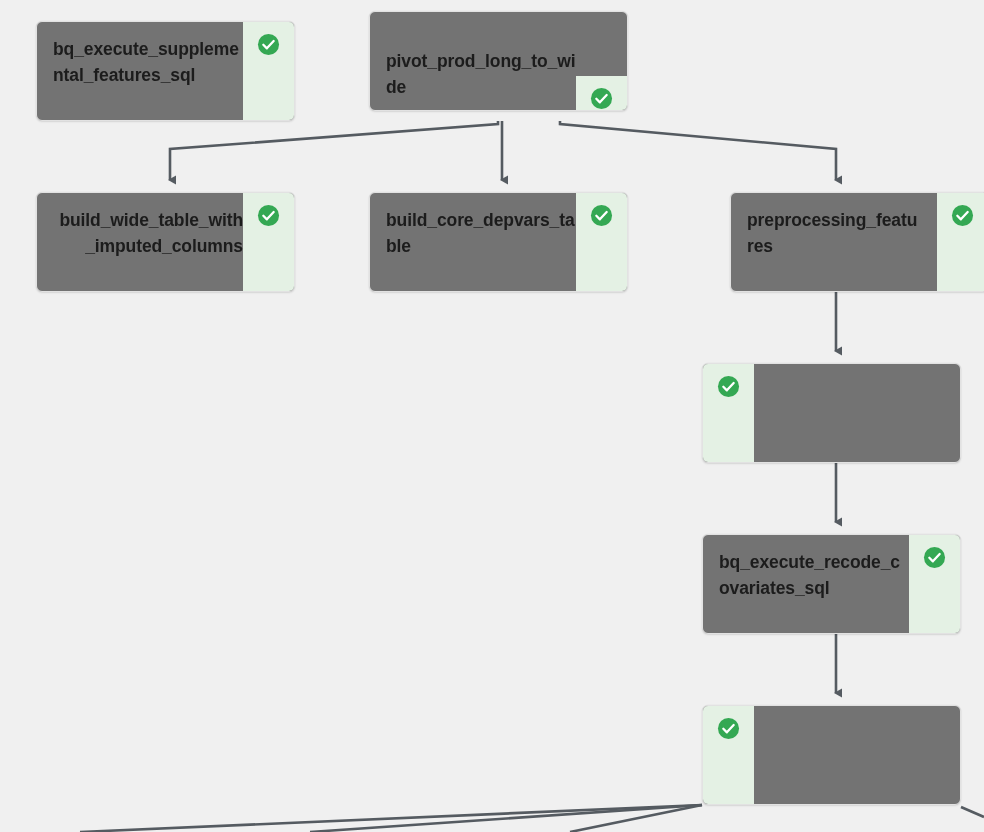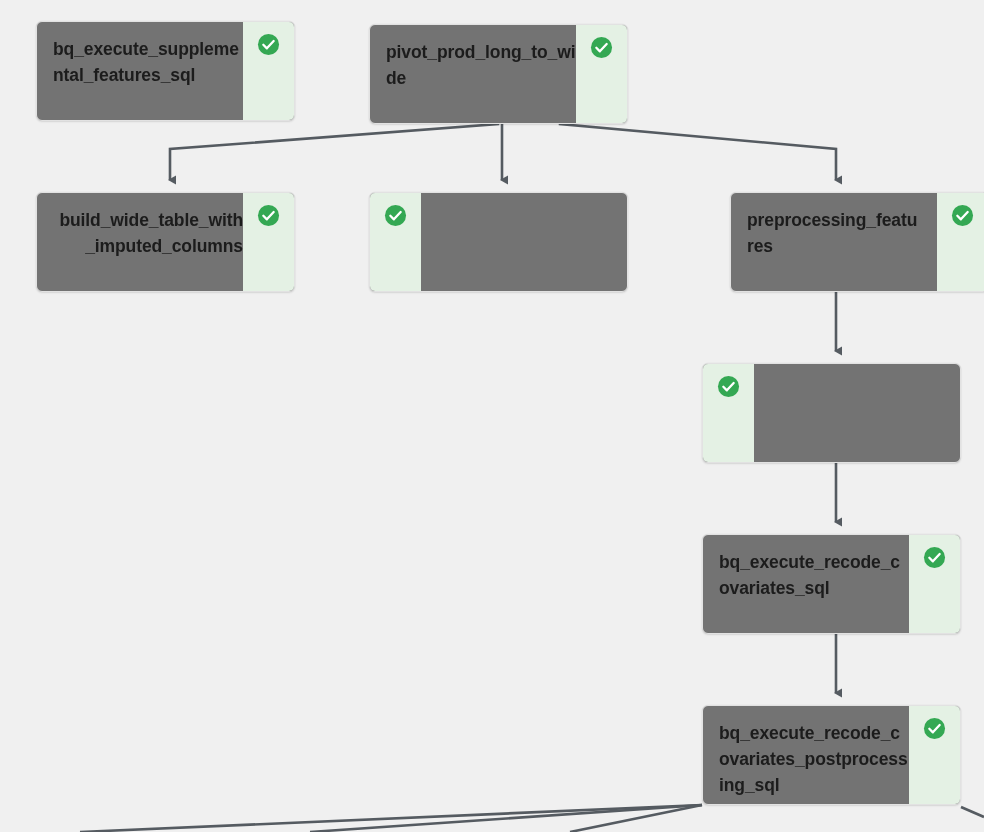--- a/index.html
+++ b/index.html
@@ -102,21 +102,21 @@
         <div class="node-label-wrap">
           <div class="node-label">bq_execute_supplemental_features_sql</div>
         </div>
         <div class="node-status" title="success">
           <svg class="status-icon" viewBox="0 0 24 24" aria-hidden="true">
             <circle cx="12" cy="12" r="11" fill="#34a853"></circle>
             <path d="M6.6 12.3 L10.3 16 L17.4 8.4" fill="none" stroke="#ffffff" stroke-width="2.4" stroke-linecap="round" stroke-linejoin="round"></path>
           </svg>
         </div>
       </div>
-      <div class="node" style="left: 369px; top: 24px; width: 259px; height: 100px;">
+      <div class="node" style="left: 369px; top: 11px; width: 259px; height: 100px; align-items: flex-end;">
         <div class="node-label-wrap">
           <div class="node-label">pivot_prod_long_to_wide</div>
         </div>
         <div class="node-status" title="success">
           <svg class="status-icon" viewBox="0 0 24 24" aria-hidden="true">
             <circle cx="12" cy="12" r="11" fill="#34a853"></circle>
             <path d="M6.6 12.3 L10.3 16 L17.4 8.4" fill="none" stroke="#ffffff" stroke-width="2.4" stroke-linecap="round" stroke-linejoin="round"></path>
           </svg>
         </div>
       </div>
@@ -125,20 +125,23 @@
           <div class="node-label">build_wide_table_with_imputed_columns</div>
         </div>
         <div class="node-status" title="success">
           <svg class="status-icon" viewBox="0 0 24 24" aria-hidden="true">
             <circle cx="12" cy="12" r="11" fill="#34a853"></circle>
             <path d="M6.6 12.3 L10.3 16 L17.4 8.4" fill="none" stroke="#ffffff" stroke-width="2.4" stroke-linecap="round" stroke-linejoin="round"></path>
           </svg>
         </div>
       </div>
       <div class="node" style="left: 369px; top: 192px; width: 259px; height: 100px;">
+        <div class="node-label-wrap">
+          <div class="node-label">build_core_depvars_table</div>
+        </div>
         <div class="node-status" title="success">
           <svg class="status-icon" viewBox="0 0 24 24" aria-hidden="true">
             <circle cx="12" cy="12" r="11" fill="#34a853"></circle>
             <path d="M6.6 12.3 L10.3 16 L17.4 8.4" fill="none" stroke="#ffffff" stroke-width="2.4" stroke-linecap="round" stroke-linejoin="round"></path>
           </svg>
         </div>
       </div>
       <div class="node" style="left: 730px; top: 192px; width: 259px; height: 100px; gap: 16px;">
         <div class="node-label-wrap">
           <div class="node-label">preprocessing_features</div>
@@ -163,23 +166,20 @@
           <div class="node-label">bq_execute_recode_covariates_sql</div>
         </div>
         <div class="node-status" title="success">
           <svg class="status-icon" viewBox="0 0 24 24" aria-hidden="true">
             <circle cx="12" cy="12" r="11" fill="#34a853"></circle>
             <path d="M6.6 12.3 L10.3 16 L17.4 8.4" fill="none" stroke="#ffffff" stroke-width="2.4" stroke-linecap="round" stroke-linejoin="round"></path>
           </svg>
         </div>
       </div>
       <div class="node" style="left: 702px; top: 705px; width: 259px; height: 100px;">
-        <div class="node-label-wrap">
-          <div class="node-label">bq_execute_recode_covariates_postprocessing_sql</div>
-        </div>
         <div class="node-status" title="success">
           <svg class="status-icon" viewBox="0 0 24 24" aria-hidden="true">
             <circle cx="12" cy="12" r="11" fill="#34a853"></circle>
             <path d="M6.6 12.3 L10.3 16 L17.4 8.4" fill="none" stroke="#ffffff" stroke-width="2.4" stroke-linecap="round" stroke-linejoin="round"></path>
           </svg>
         </div>
       </div>
     </div>
 
 </div>

